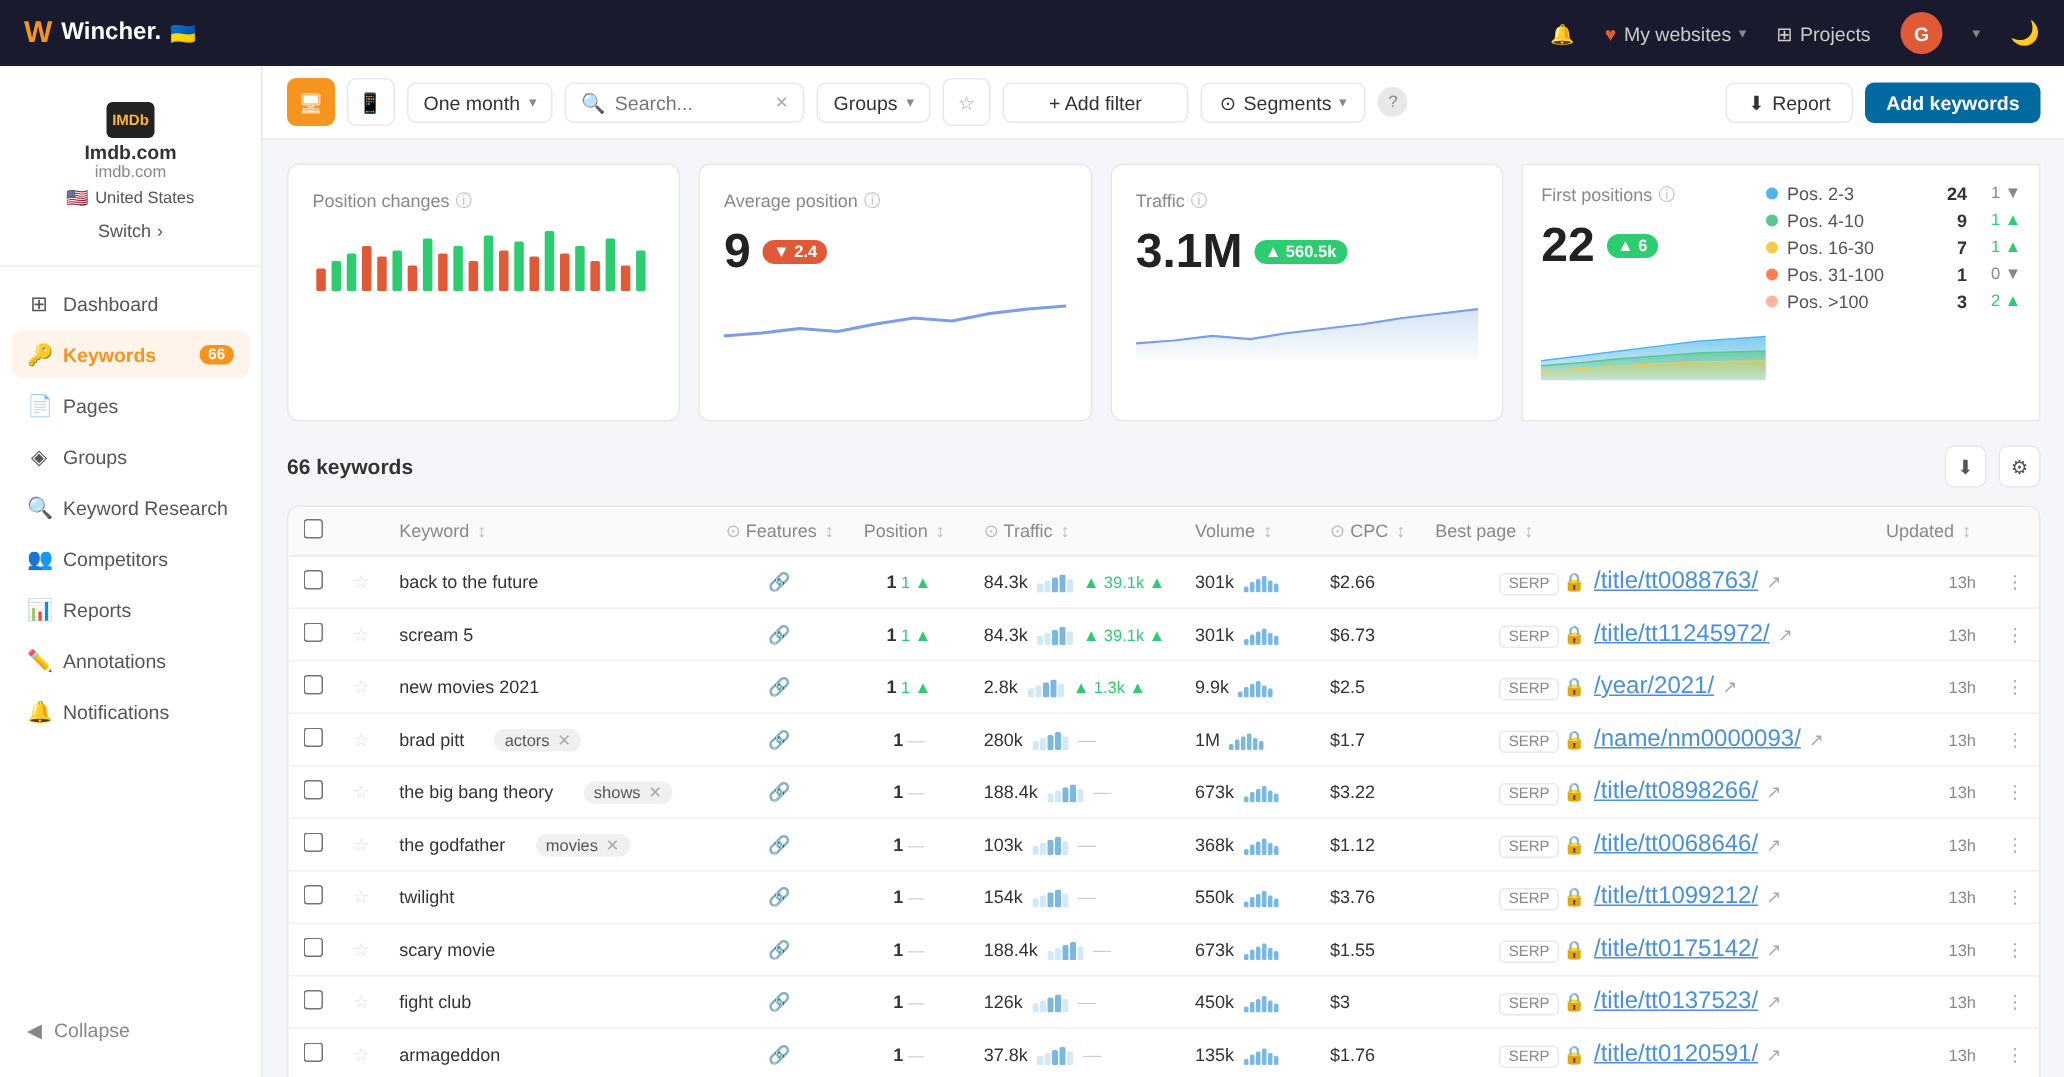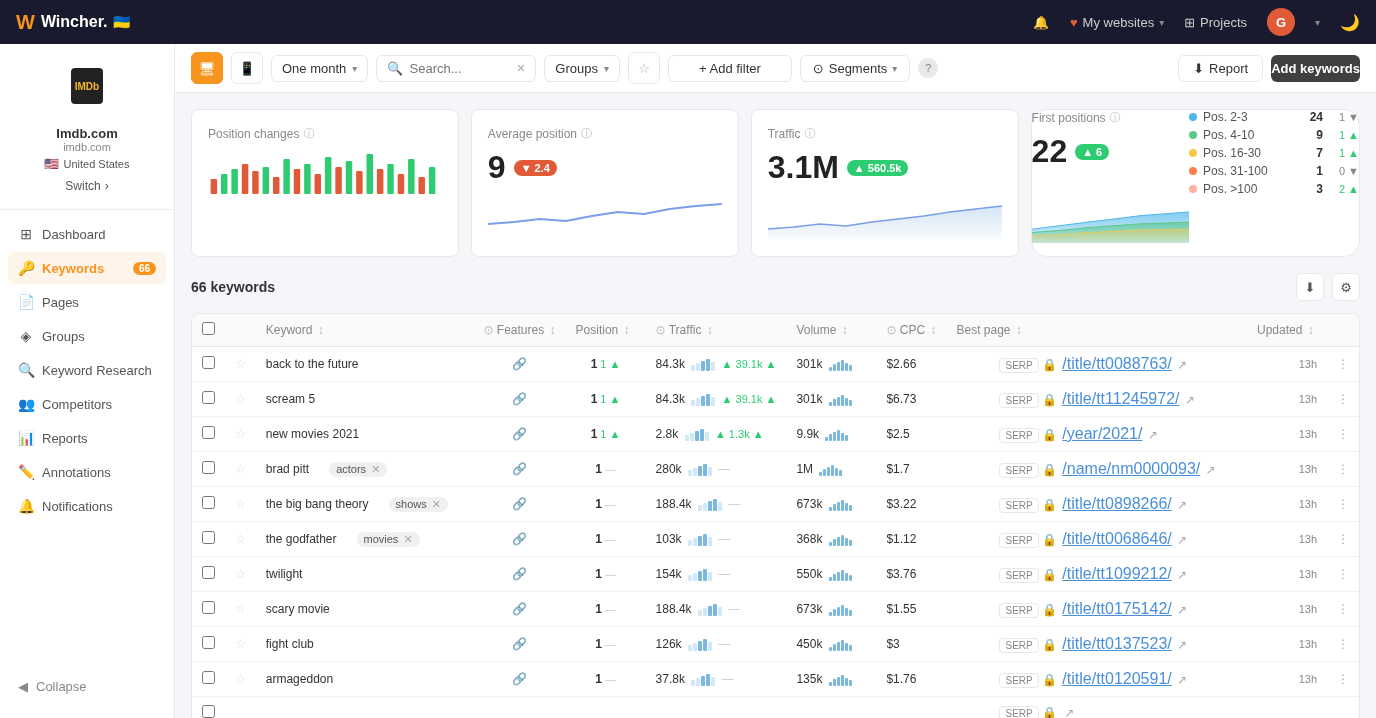--- a/index.html
+++ b/index.html
@@ -15,21 +15,21 @@
     .topnav-avatar { width: 28px; height: 28px; border-radius: 50%; background: #e05a38; color: #fff; display: flex; align-items: center; justify-content: center; font-weight: 600; font-size: 13px; cursor: pointer; }
     .topnav-moon { color: #ccc; font-size: 16px; cursor: pointer; }
     .topnav-bell { color: #ccc; cursor: pointer; }
 
     
     .main-layout { display: flex; flex: 1; overflow: hidden; }
 
     
     .sidebar { width: 175px; background: #fff; border-right: 1px solid #e8e8e8; display: flex; flex-direction: column; padding: 16px 0; flex-shrink: 0; }
     .sidebar-profile { display: flex; flex-direction: column; align-items: center; padding: 8px 16px 16px; border-bottom: 1px solid #eee; margin-bottom: 8px; }
-    .sidebar-domain-icon { width: 32px; height: 36px; background: #222; color: #f7b731; font-size: 10px; font-weight: 700; display: flex; align-items: center; justify-content: center; border-radius: 4px; margin-bottom: 22px; }
+    .sidebar-domain-icon { width: 32px; height: 24px; background: #222; color: #f7b731; font-size: 10px; font-weight: 700; display: flex; align-items: center; justify-content: center; border-radius: 4px; margin-bottom: 2px; }
     .sidebar-domain { font-weight: 600; font-size: 13px; }
     .sidebar-subdomain { font-size: 11px; color: #888; }
     .sidebar-lang { display: flex; align-items: center; gap: 4px; font-size: 11px; color: #555; margin-top: 4px; }
     .flag { font-size: 12px; }
     .sidebar-switch { margin-top: 8px; font-size: 12px; color: #555; cursor: pointer; display: flex; align-items: center; gap: 4px; }
 
     .sidebar-nav { display: flex; flex-direction: column; padding: 0 8px; gap: 2px; flex: 1; }
     .sidebar-item { display: flex; align-items: center; gap: 8px; padding: 8px 10px; border-radius: 6px; cursor: pointer; color: #555; font-size: 13px; }
     .sidebar-item.active { background: #fff4ea; color: #f7941d; font-weight: 600; }
     .sidebar-item .badge { background: #f7941d; color: #fff; border-radius: 10px; font-size: 10px; padding: 1px 6px; margin-left: auto; font-weight: 600; }
@@ -47,33 +47,33 @@
     .period-select { display: flex; align-items: center; gap: 6px; border: 1px solid #e8e8e8; border-radius: 6px; padding: 5px 10px; background: #fff; cursor: pointer; font-size: 13px; color: #333; }
     .search-box { display: flex; align-items: center; gap: 6px; border: 1px solid #e8e8e8; border-radius: 6px; padding: 5px 10px; background: #fff; flex: 0 0 160px; }
     .search-box input { border: none; outline: none; font-size: 13px; color: #333; background: transparent; width: 100%; }
     .groups-select { display: flex; align-items: center; gap: 6px; border: 1px solid #e8e8e8; border-radius: 6px; padding: 5px 10px; background: #fff; cursor: pointer; font-size: 13px; }
     .star-btn { width: 32px; height: 32px; border: 1px solid #e8e8e8; border-radius: 6px; display: flex; align-items: center; justify-content: center; cursor: pointer; background: #fff; color: #aaa; }
     .add-filter-btn { display: flex; align-items: center; gap: 5px; padding: 5px 30px; border: 1px solid #e8e8e8; border-radius: 6px; background: #fff; cursor: pointer; font-size: 13px; color: #333; }
     .segments-btn { display: flex; align-items: center; gap: 5px; padding: 5px 12px; border: 1px solid #e8e8e8; border-radius: 6px; background: #fff; cursor: pointer; font-size: 13px; color: #333; }
     .help-btn { width: 20px; height: 20px; border-radius: 50%; background: #e8e8e8; color: #888; font-size: 11px; display: flex; align-items: center; justify-content: center; cursor: pointer; }
     .toolbar-spacer { flex: 1; }
     .report-btn { display: flex; align-items: center; gap: 5px; padding: 5px 14px; border: 1px solid #e8e8e8; border-radius: 6px; background: #fff; cursor: pointer; font-size: 13px; color: #333; }
-    .add-keywords-btn { padding: 6px 0; background: #404040; color: #fff; border: none; border-radius: 6px; cursor: pointer; font-size: 13px; font-weight: 600; }
+    .add-keywords-btn { padding: 6px 14px; background: #0369a1; color: #fff; border: none; border-radius: 6px; cursor: pointer; font-size: 13px; font-weight: 600; }
 
     
     .stats-row { display: flex; gap: 12px; padding: 16px; flex-shrink: 0; }
     .stat-card { background: #fff; border: 1px solid #e8e8e8; border-radius: 8px; flex: 1; padding: 16px; min-height: 120px; position: relative; overflow: hidden; }
     .stat-title { font-size: 12px; color: #888; display: flex; align-items: center; gap: 4px; margin-bottom: 8px; }
     .stat-value { font-size: 32px; font-weight: 700; color: #222; display: flex; align-items: center; gap: 8px; }
     .stat-badge-down { background: #e05a38; color: #fff; border-radius: 10px; font-size: 11px; padding: 2px 7px; display: flex; align-items: center; gap: 3px; }
     .stat-badge-up { background: #2ecc71; color: #fff; border-radius: 10px; font-size: 11px; padding: 2px 7px; display: flex; align-items: center; gap: 3px; }
     .stat-chart { margin-top: 8px; height: 45px; }
 
     
-    .first-pos-card { background: #fff; border: 1px solid #e8e8e8; border-radius: 16px; flex: 1.4; padding: 0; min-height: 120px; display: flex; }
+    .first-pos-card { background: #fff; border: 1px solid #e8e8e8; border-radius: 0; flex: 1.4; padding: 12px; min-height: 120px; display: flex; }
     .first-pos-left { flex: 1; }
     .first-pos-right { flex: 0 0 170px; display: flex; flex-direction: column; gap: 4px; }
     .first-pos-row { display: flex; align-items: center; gap: 6px; font-size: 12px; }
     .first-pos-dot { width: 8px; height: 8px; border-radius: 50%; flex-shrink: 0; }
     .first-pos-label { color: #555; flex: 1; }
     .first-pos-val { font-weight: 600; color: #333; width: 20px; text-align: right; }
     .first-pos-change { color: #888; font-size: 11px; width: 30px; text-align: right; }
 
     
     .keywords-section { padding: 0 16px 16px; flex: 1; }

